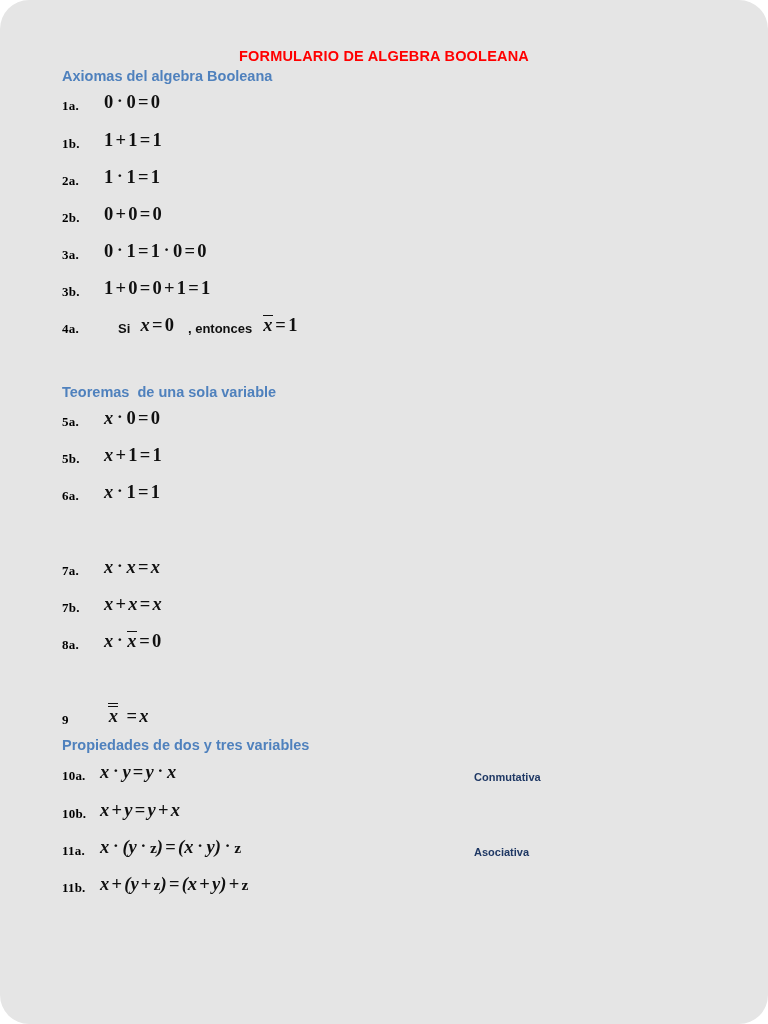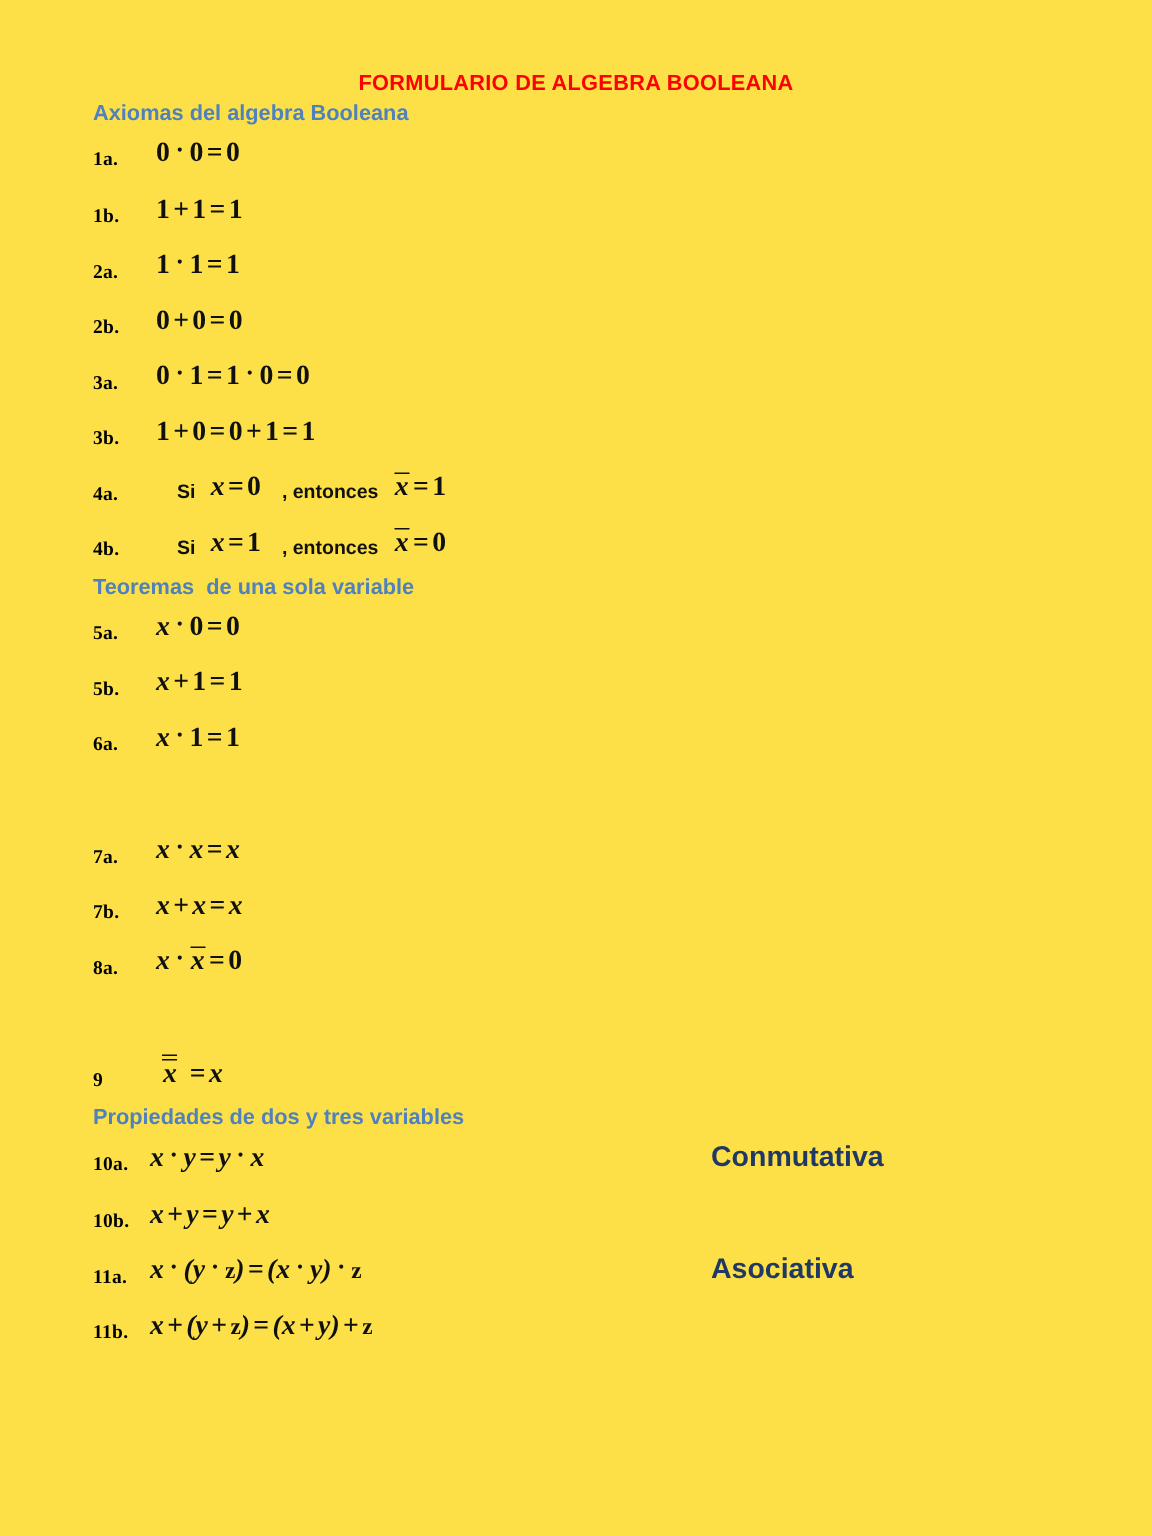--- a/index.html
+++ b/index.html
@@ -13,21 +13,22 @@
     height: 1024px;
     position: relative;
     font-family: "Liberation Sans", sans-serif;
     -webkit-font-smoothing: antialiased;
     overflow: hidden;
   }
 
   .page {
     position: absolute;
     inset: 0;
-    background: #fde047;
+    background: #e5e5e5;
+    border-radius: 29px;
   }
 
   
   .doc-title {
     position: absolute;
     top: 48px;
     left: 0;
     width: 768px;
     text-align: center;
     font-family: "Liberation Sans", sans-serif;
@@ -77,21 +78,21 @@
     color: #101010;
     white-space: nowrap;
     line-height: 1;
   }
   .row-note {
     position: absolute;
     left: 474px;
     bottom: 1px;
     font-family: "Liberation Sans", sans-serif;
     font-weight: bold;
-    font-size: 19px;
+    font-size: 11px;
     color: #1f3864;
     white-space: pre;
   }
 
   
   .mi {             
     font-family: "Liberation Serif", serif;
     font-style: italic;
     font-weight: bold;
   }
@@ -210,24 +211,20 @@
   <div class="row" style="top:266px;">
     <span class="row-label">3b.</span>
     <span class="row-formula"><span class="mn">1</span><span class="mo">+</span><span class="mn">0</span><span class="mo">=</span><span class="mn">0</span><span class="mo">+</span><span class="mn">1</span><span class="mo">=</span><span class="mn">1</span></span>
   </div>
 
   <div class="row" style="top:303px;">
     <span class="row-label">4a.</span>
     <span class="row-formula"><span class="txt">Si</span><span class="sp-wide"></span><span class="mi">x</span><span class="mo">=</span><span class="mn">0</span><span class="txt">, entonces</span><span class="sp-wide"></span><span class="bar"><span class="mi">x</span></span><span class="mo">=</span><span class="mn">1</span></span>
   </div>
 
-  <div class="row" style="top:340px;">
-    <span class="row-label">4b.</span>
-    <span class="row-formula"><span class="txt">Si</span><span class="sp-wide"></span><span class="mi">x</span><span class="mo">=</span><span class="mn">1</span><span class="txt">, entonces</span><span class="sp-wide"></span><span class="bar"><span class="mi">x</span></span><span class="mo">=</span><span class="mn">0</span></span>
-  </div>
 
   <div class="section-header" style="top:384px;">Teoremas  de una sola variable</div>
 
   <div class="row" style="top:396px;">
     <span class="row-label">5a.</span>
     <span class="row-formula"><span class="mi">x</span><span class="mo dot">·</span><span class="mn">0</span><span class="mo">=</span><span class="mn">0</span></span>
   </div>
 
   <div class="row" style="top:433px;">
     <span class="row-label">5b.</span>

